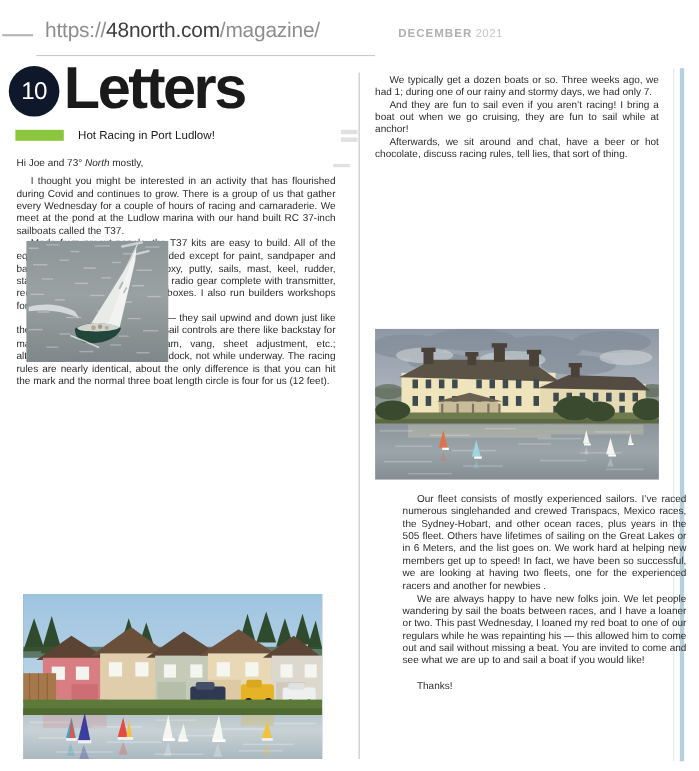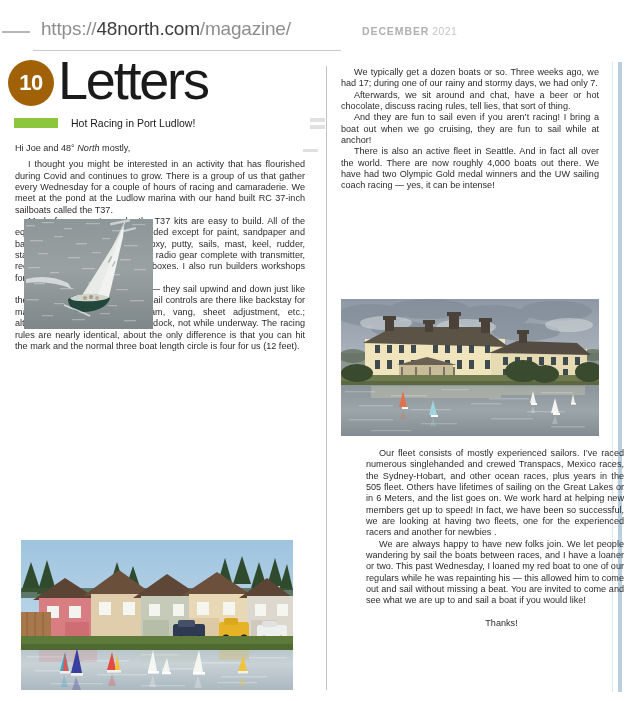--- a/index.html
+++ b/index.html
@@ -65,34 +65,34 @@
   .title-row {
     position: absolute;
     left: 8px; top: 60px;
     width: 300px; height: 50px;
   }
   .page-badge {
     position: absolute;
     left: 0; top: 0;
     width: 46px; height: 46px;
     border-radius: 50%;
-    background: #a16207;
+    background: #0f172a;
     color: #ffffff;
     font-size: 22px;
-    font-weight: bold;
+    font-weight: normal;
     letter-spacing: -0.5px;
     display: flex;
     align-items: center;
     justify-content: center;
   }
   .page-title {
     position: absolute;
     left: 50px; top: -7px;
     font-size: 54px;
-    font-weight: normal;
+    font-weight: bold;
     letter-spacing: -2.2px;
     color: #1a1a1a;
     line-height: 1;
   }
 
   
   .subhead {
     position: absolute;
     left: 14px; top: 117px;
     width: 300px; height: 14px;
@@ -181,21 +181,21 @@
     width: 258px; height: 137px;
   }
   .photo-houses {
     left: 21px; top: 540px;
     width: 272px; height: 150px;
   }
 
   
   .sig {
     margin-top: 11px;
-    text-align: center;
+    text-align: left;
   }
   .sig .thanks { text-indent: 13px; }
   .sig .name { text-indent: 13px; font-style: italic; }
 </style>
 </head>
 <body>
 
 <div class="masthead">
   <div class="mast-dash"></div>
   <div class="mast-url"><span>https://</span><span class="dark">48north.com</span><span>/magazine/</span></div>
@@ -215,21 +215,21 @@
 
 <div class="col-divider"></div>
 <div class="gutter-mark gm1"></div>
 <div class="gutter-mark gm2"></div>
 <div class="gutter-mark gm3"></div>
 <div class="right-rail-inner"></div>
 <div class="right-rail"></div>
 
 <div class="col col-left">
 
-  <p><span>Hi Joe and 48° </span><span class="ital">North</span><span> mostly,</span></p>
+  <p><span>Hi Joe and 73° </span><span class="ital">North</span><span> mostly,</span></p>
 
   <p style="height:5px"></p>
 
   <p class="ind">I thought you might be interested in an activity that has flourished during Covid and continues to grow. There is a group of us that gather every Wednesday for a couple of hours of racing and camaraderie. We meet at the pond at the Ludlow marina with our hand built RC 37-inch sailboats called the T37.</p>
 
   <div class="photo photo-sailboat">
     <svg viewBox="0 0 129 110" preserveAspectRatio="none" aria-hidden="true">
       <defs>
         <linearGradient id="water1" x1="0" y1="0" x2="0" y2="1">
           <stop offset="0%" stop-color="#8d9698"></stop>
@@ -300,24 +300,23 @@
 
       <path d="M40 86 C50 90, 60 94, 66 97" stroke="#e6eaea" stroke-width="1.6" fill="none" opacity="0.8"></path>
     </svg>
   </div>
 
   <p class="ind">Made from precut panels, the T37 kits are easy to build. All of the equipment needed to sail is included except for paint, sandpaper and batteries. The kits have the epoxy, putty, sails, mast, keel, rudder, standing and running rigging, and radio gear complete with transmitter, receiver, two servos and battery boxes. I also run builders workshops for those wanting help.</p>
   <p class="ind">The boats are “real” sailboats — they sail upwind and down just like the big boats. All of the standard sail controls are there like backstay for mast bend, outhaul, cunningham, vang, sheet adjustment, etc.; although they are adjusted at the dock, not while underway. The racing rules are nearly identical, about the only difference is that you can hit the mark and the normal three boat length circle is four for us (12 feet).</p>
 </div>
 
 <div class="col col-right">
-  <p class="ind">We typically get a dozen boats or so. Three weeks ago, we had 17; during one of our rainy and stormy days, we had only 7.</p>
+  <p class="ind">We typically get a dozen boats or so. Three weeks ago, we had 1; during one of our rainy and stormy days, we had only 7.</p>
+  <p class="ind">And they are fun to sail even if you aren’t racing! I bring a boat out when we go cruising, they are fun to sail while at anchor!</p>
   <p class="ind">Afterwards, we sit around and chat, have a beer or hot chocolate, discuss racing rules, tell lies, that sort of thing.</p>
-  <p class="ind">And they are fun to sail even if you aren’t racing! I bring a boat out when we go cruising, they are fun to sail while at anchor!</p>
-  <p class="ind">There is also an active fleet in Seattle. And in fact all over the world. There are now roughly 4,000 boats out there. We have had two Olympic Gold medal winners and the UW sailing coach racing — yes, it can be intense!</p>
 </div>
 
 <div class="photo photo-hotel">
   <svg viewBox="0 0 258 137" preserveAspectRatio="none" aria-hidden="true">
     <defs>
       <linearGradient id="sky2" x1="0" y1="0" x2="0" y2="1">
         <stop offset="0%" stop-color="#8e98a4"></stop>
         <stop offset="55%" stop-color="#b4bcc4"></stop>
         <stop offset="100%" stop-color="#cdd3d6"></stop>
       </linearGradient>

